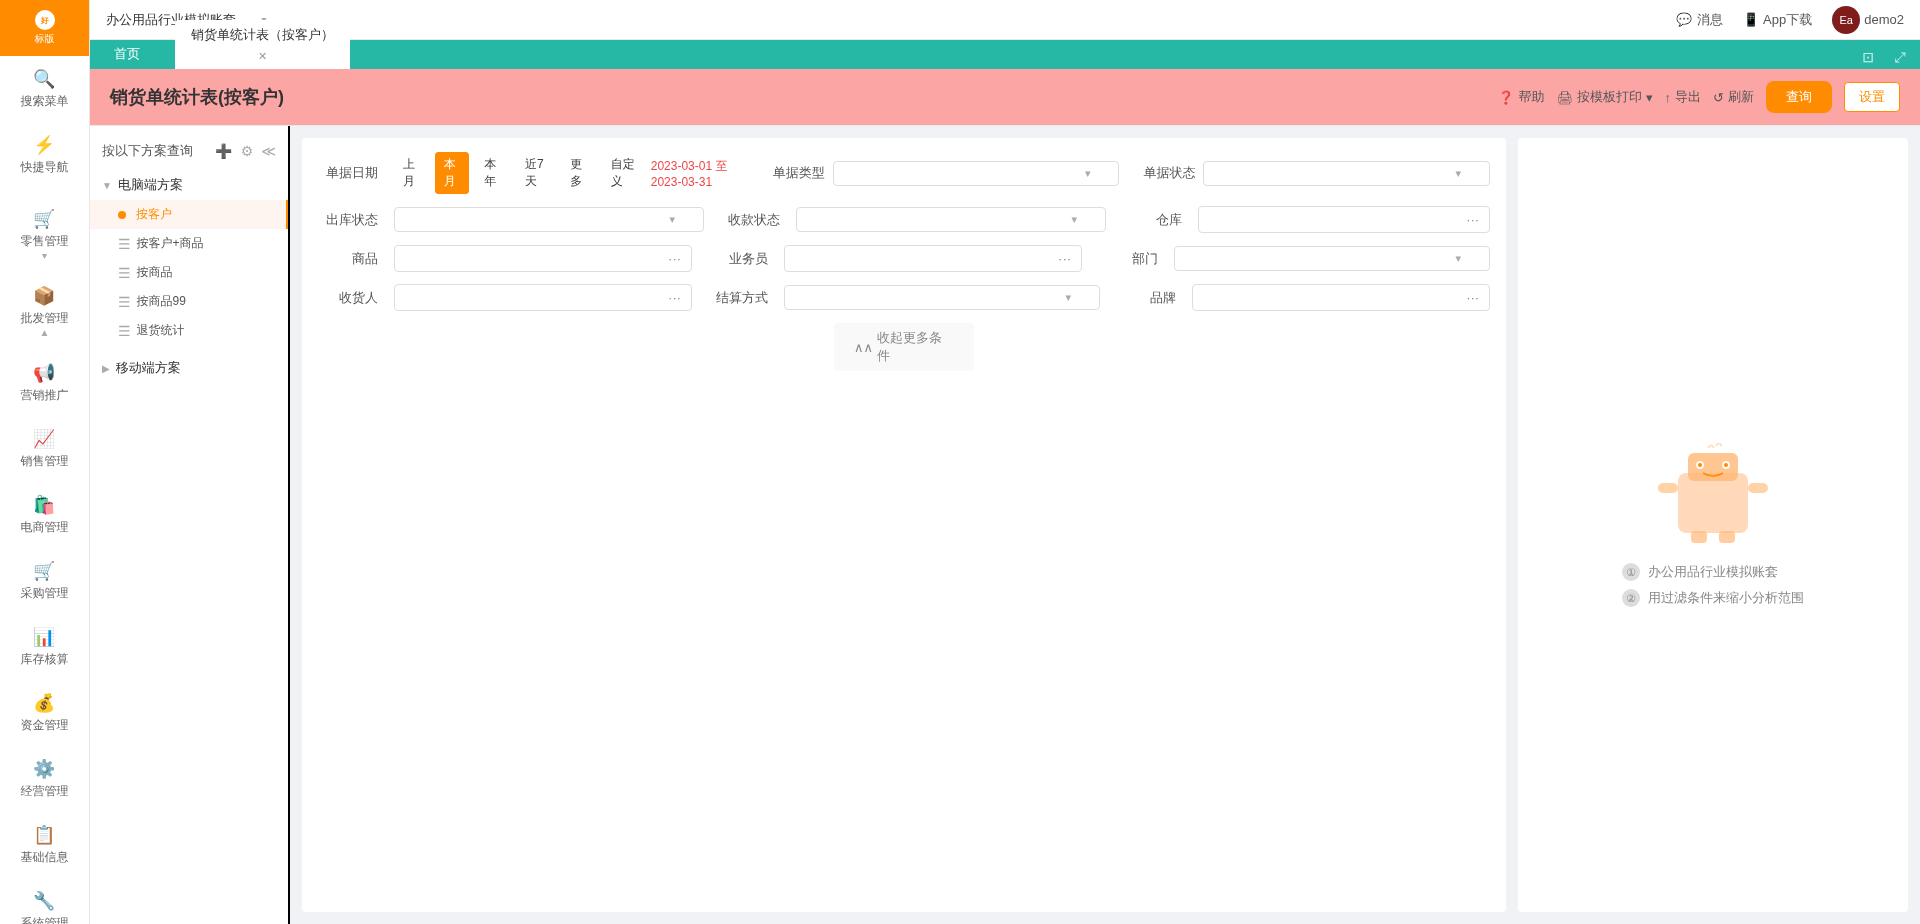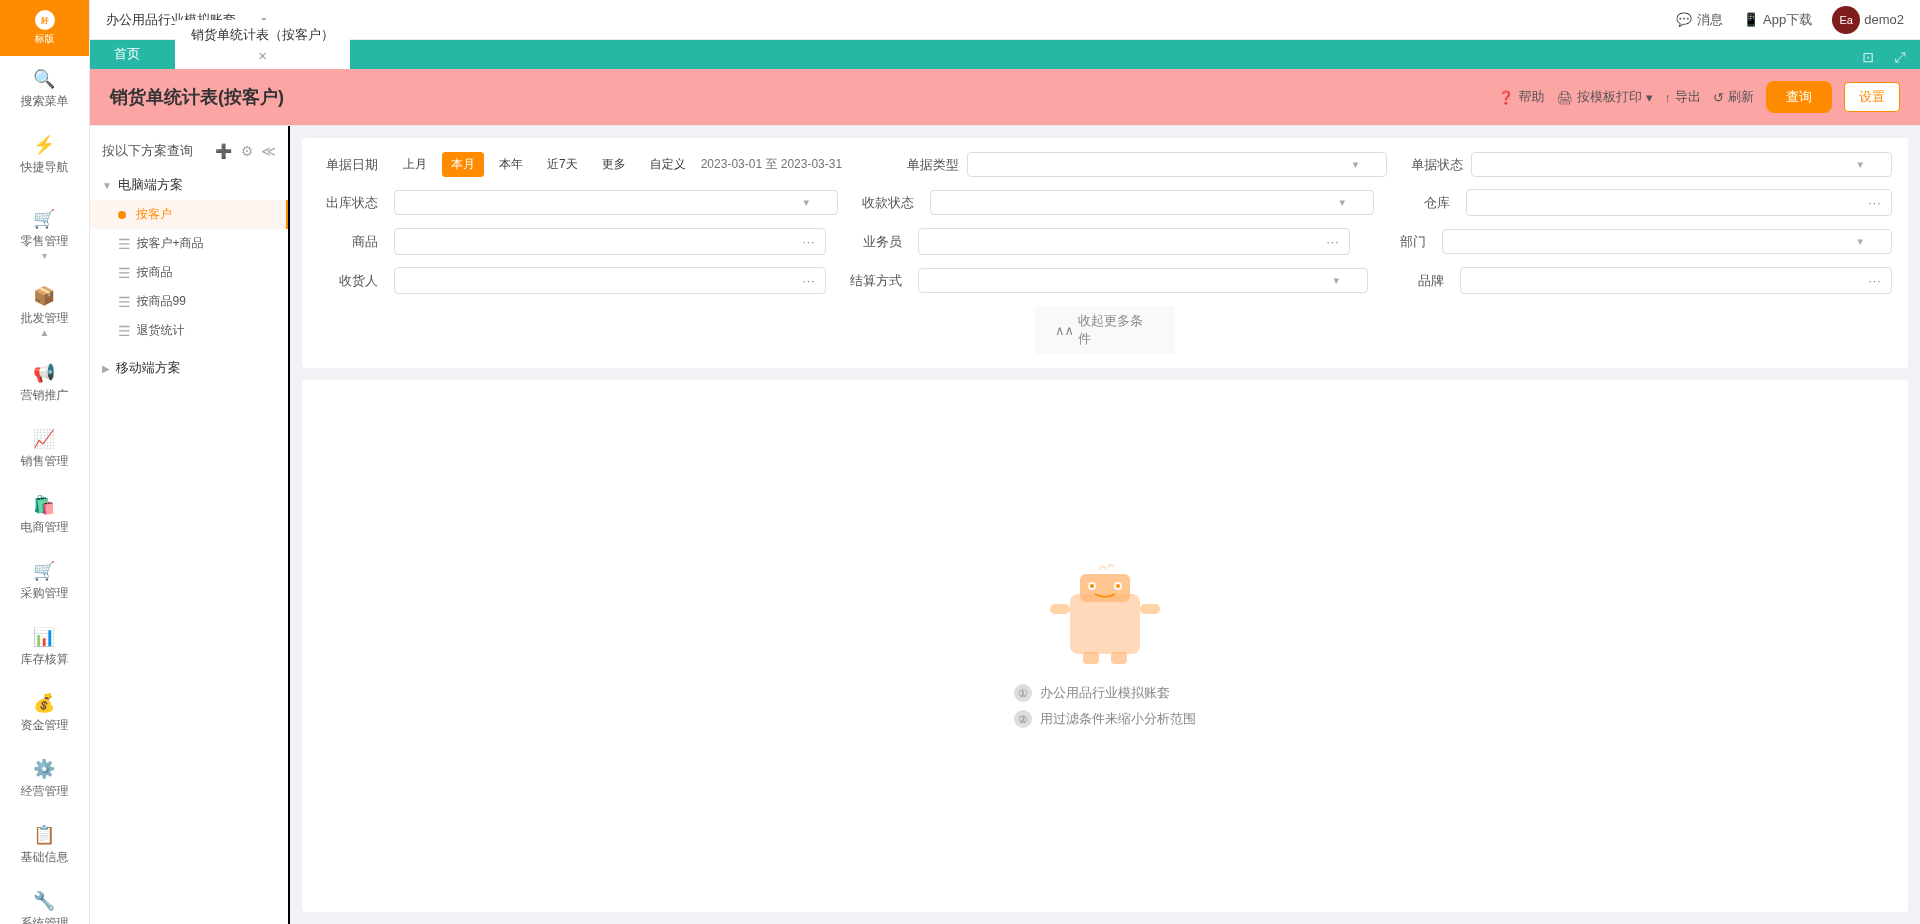--- a/index.html
+++ b/index.html
@@ -54,31 +54,31 @@
     .panel-icon { cursor: pointer; font-size: 14px; }
     .tree-section { padding: 4px 0; }
     .tree-parent { display: flex; align-items: center; gap: 6px; padding: 6px 12px; cursor: pointer; font-size: 13px; color: #333; }
     .tree-parent .arrow { color: #aaa; font-size: 10px; }
     .tree-child { display: flex; align-items: center; gap: 6px; padding: 6px 16px 6px 28px; cursor: pointer; font-size: 12px; color: #555; }
     .tree-child.active { background: #fff5f0; color: #ff8c00; border-right: 2px solid #ff8c00; }
     .tree-child .item-icon { font-size: 14px; color: #aaa; }
     .active-dot { width: 8px; height: 8px; border-radius: 50%; background: #ff8c00; margin-right: 4px; }
 
     
-    .right-panel { flex: 1; padding: 12px; display: flex; flex-direction: column; gap: 12px; }
+    .right-panel { flex: 1; padding: 12px; display: flex; flex-direction: row; gap: 12px; }
 
     
     .filter-area { background: #fff; padding: 14px 16px; border-radius: 4px; }
     .filter-row { display: flex; align-items: center; gap: 16px; margin-bottom: 12px; }
     .filter-row:last-child { margin-bottom: 0; }
     .filter-label { color: #555; font-size: 13px; min-width: 60px; text-align: right; }
     .filter-date-group { display: flex; align-items: center; gap: 6px; flex: 1; }
     .date-btn { padding: 3px 8px; border-radius: 3px; cursor: pointer; font-size: 12px; color: #404040; border: 1px solid transparent; }
     .date-btn.active { background: #ff8c00; color: #fff; border-color: #ff8c00; }
-    .date-range { font-size: 12px; color: #737373; }
+    .date-range { font-size: 12px; color: #ef4444; }
     .filter-select { border: 1px solid #ddd; border-radius: 4px; padding: 5px 28px 5px 10px; font-size: 13px; color: #333; background: #fff; cursor: pointer; flex: 1; position: relative; display: flex; align-items: center; justify-content: space-between; }
     .filter-select .arrow { color: #aaa; font-size: 11px; }
     .filter-select-dots { border: 1px solid #ddd; border-radius: 4px; padding: 5px 10px; font-size: 13px; color: #888; background: #fff; cursor: pointer; flex: 1; display: flex; align-items: center; justify-content: flex-end; }
     .filter-col { flex: 1; display: flex; align-items: center; gap: 8px; }
     .collapse-btn { display: flex; align-items: center; justify-content: center; gap: 4px; color: #888; font-size: 13px; cursor: pointer; padding: 6px 20px; background: #f9f9f9; border-radius: 4px; width: 140px; margin: 8px auto 0; }
 
     
     .empty-area { flex: 1; display: flex; flex-direction: column; align-items: center; justify-content: center; background: #fff; border-radius: 4px; }
     .empty-illustration { width: 120px; height: 100px; position: relative; margin-bottom: 20px; }
     .empty-hint { display: flex; flex-direction: column; align-items: flex-start; gap: 8px; }

